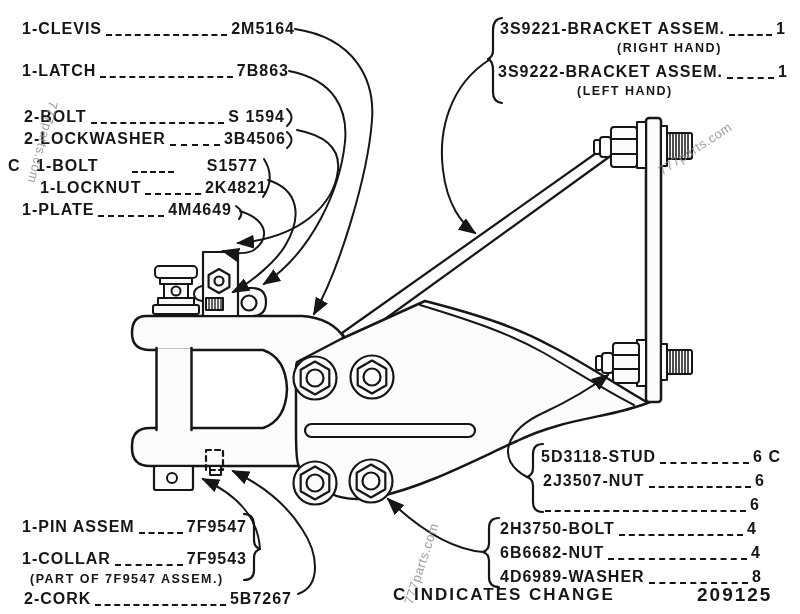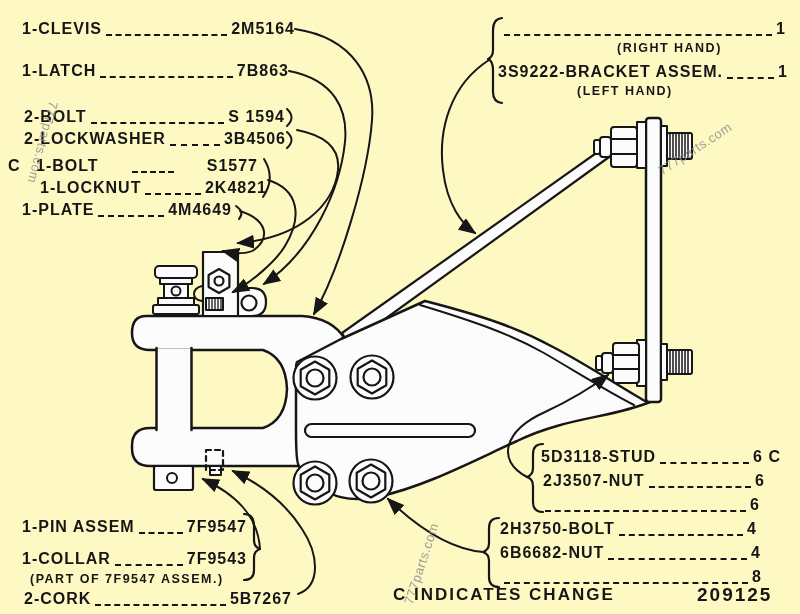--- a/index.html
+++ b/index.html
@@ -1,16 +1,16 @@
 <!DOCTYPE html>
 <html><head>
 <meta charset="utf-8">
 <style>
   html,body{margin:0;padding:0;background:#e8e8e8;}
-  #page{position:relative;width:800px;height:614px;background:#fef9c3;overflow:hidden;
+  #page{position:relative;width:800px;height:614px;background:#ffffff;overflow:hidden;
         font-family:"Liberation Sans",sans-serif;}
   #drawing{position:absolute;left:0;top:0;}
   .row{position:absolute;display:flex;align-items:flex-end;height:20px;
        font:bold 16px/20px "Liberation Sans",sans-serif;letter-spacing:1px;
        color:#161616;white-space:nowrap;}
   .row .fill{flex:1;border-bottom:2.5px dashed #161616;margin:0 4px 3px 4px;min-width:10px;}
   .sub{position:absolute;font:bold 12.5px "Liberation Sans",sans-serif;
        letter-spacing:1.5px;color:#161616;white-space:nowrap;}
   .cprefix{position:absolute;font:bold 16px "Liberation Sans",sans-serif;color:#161616;}
   .footer-note{position:absolute;font:bold 17px "Liberation Sans",sans-serif;
@@ -212,20 +212,21 @@
       <span class="fill"></span>
       <span>2K4821</span>
   </div>
   <div class="row" style="left:22px;top:200px;width:210px;">
     <span>1-PLATE</span>
       <span class="fill"></span>
       <span>4M4649</span>
   </div>
 
   <div class="row" style="left:500px;top:19px;width:286px;">
+    <span>3S9221-BRACKET ASSEM.</span>
       <span class="fill"></span>
       <span>1</span>
   </div>
   <span class="sub" style="left:573px;top:41px;margin-left:44px;">(RIGHT HAND)</span>
   <div class="row" style="left:498px;top:62px;width:290px;text-align:right;">
     <span>3S9222-BRACKET ASSEM.</span>
       <span class="fill"></span>
       <span>1</span>
   </div>
   <span class="sub" style="left:577px;top:84px;">(LEFT HAND)</span>
@@ -248,20 +249,21 @@
     <span>2H3750-BOLT</span>
       <span class="fill"></span>
       <span>4</span>
   </div>
   <div class="row" style="left:500px;top:543px;width:261px;">
     <span>6B6682-NUT</span>
       <span class="fill"></span>
       <span>4</span>
   </div>
   <div class="row" style="left:500px;top:567px;width:262px;">
+    <span>4D6989-WASHER</span>
       <span class="fill"></span>
       <span>8</span>
   </div>
 
   <div class="row" style="left:22px;top:517px;width:225px;">
     <span>1-PIN ASSEM</span>
       <span class="fill"></span>
       <span>7F9547</span>
   </div>
   <div class="row" style="left:22px;top:549px;width:225px;text-align:right;">

